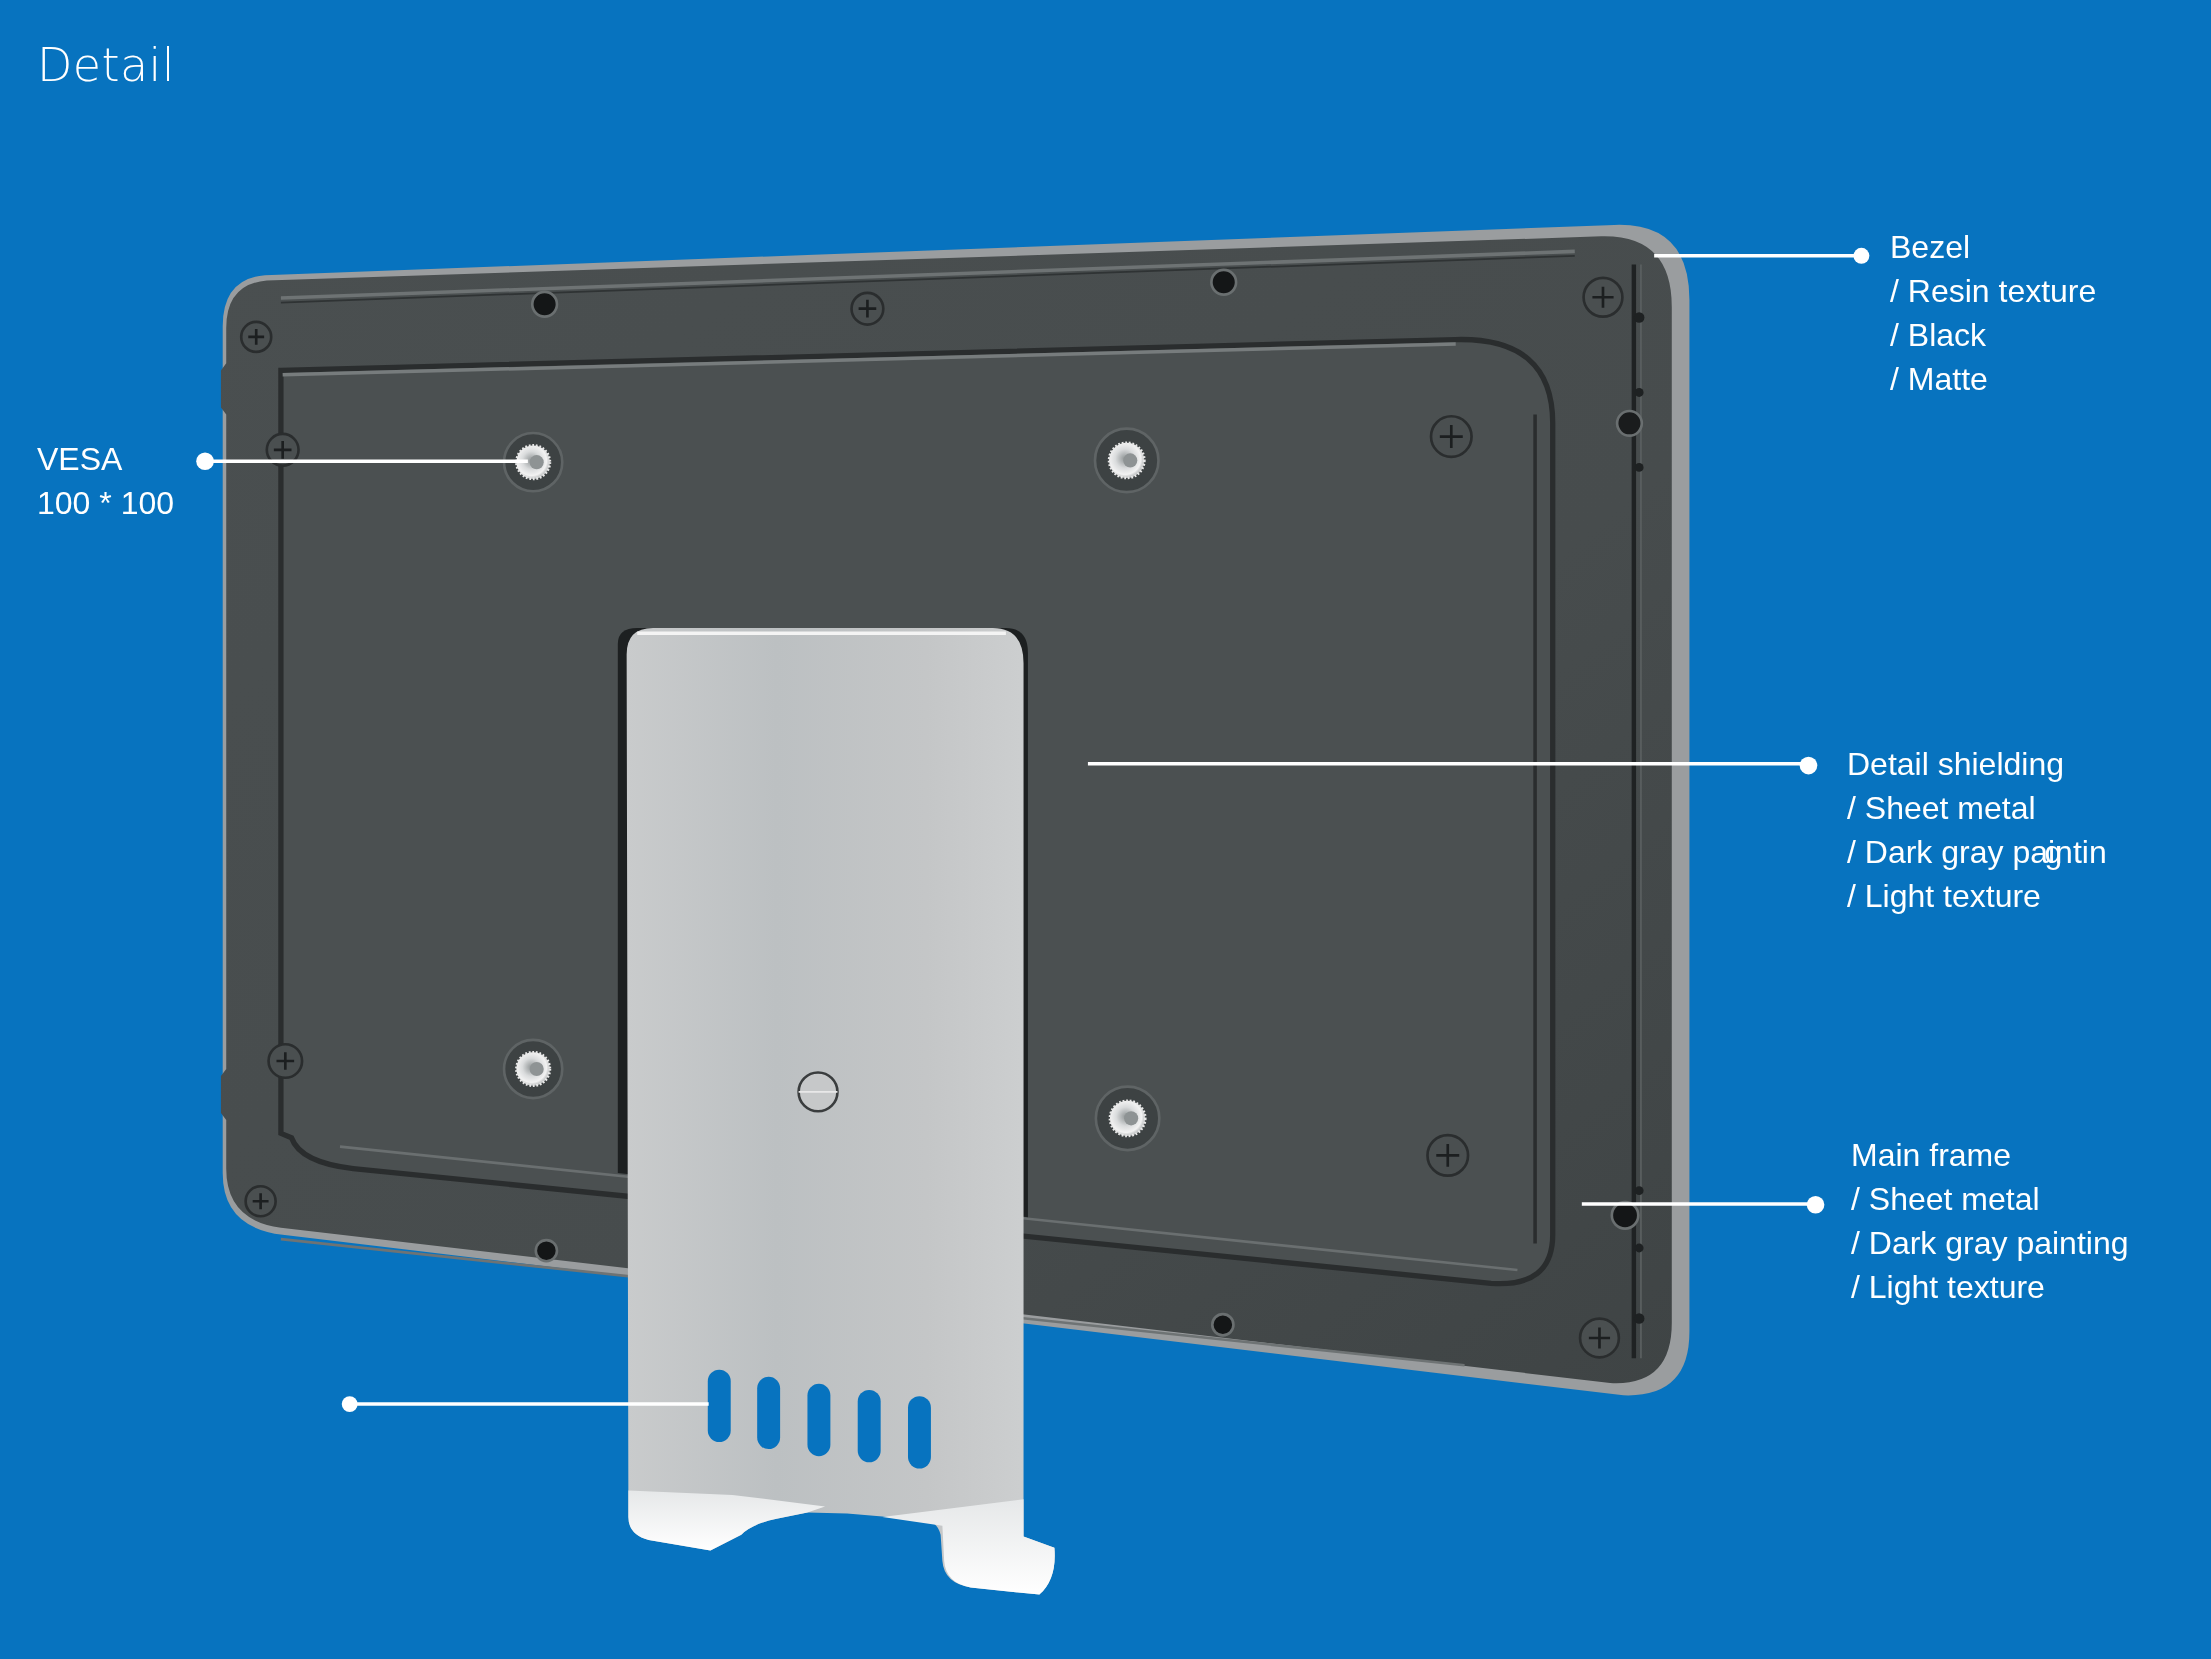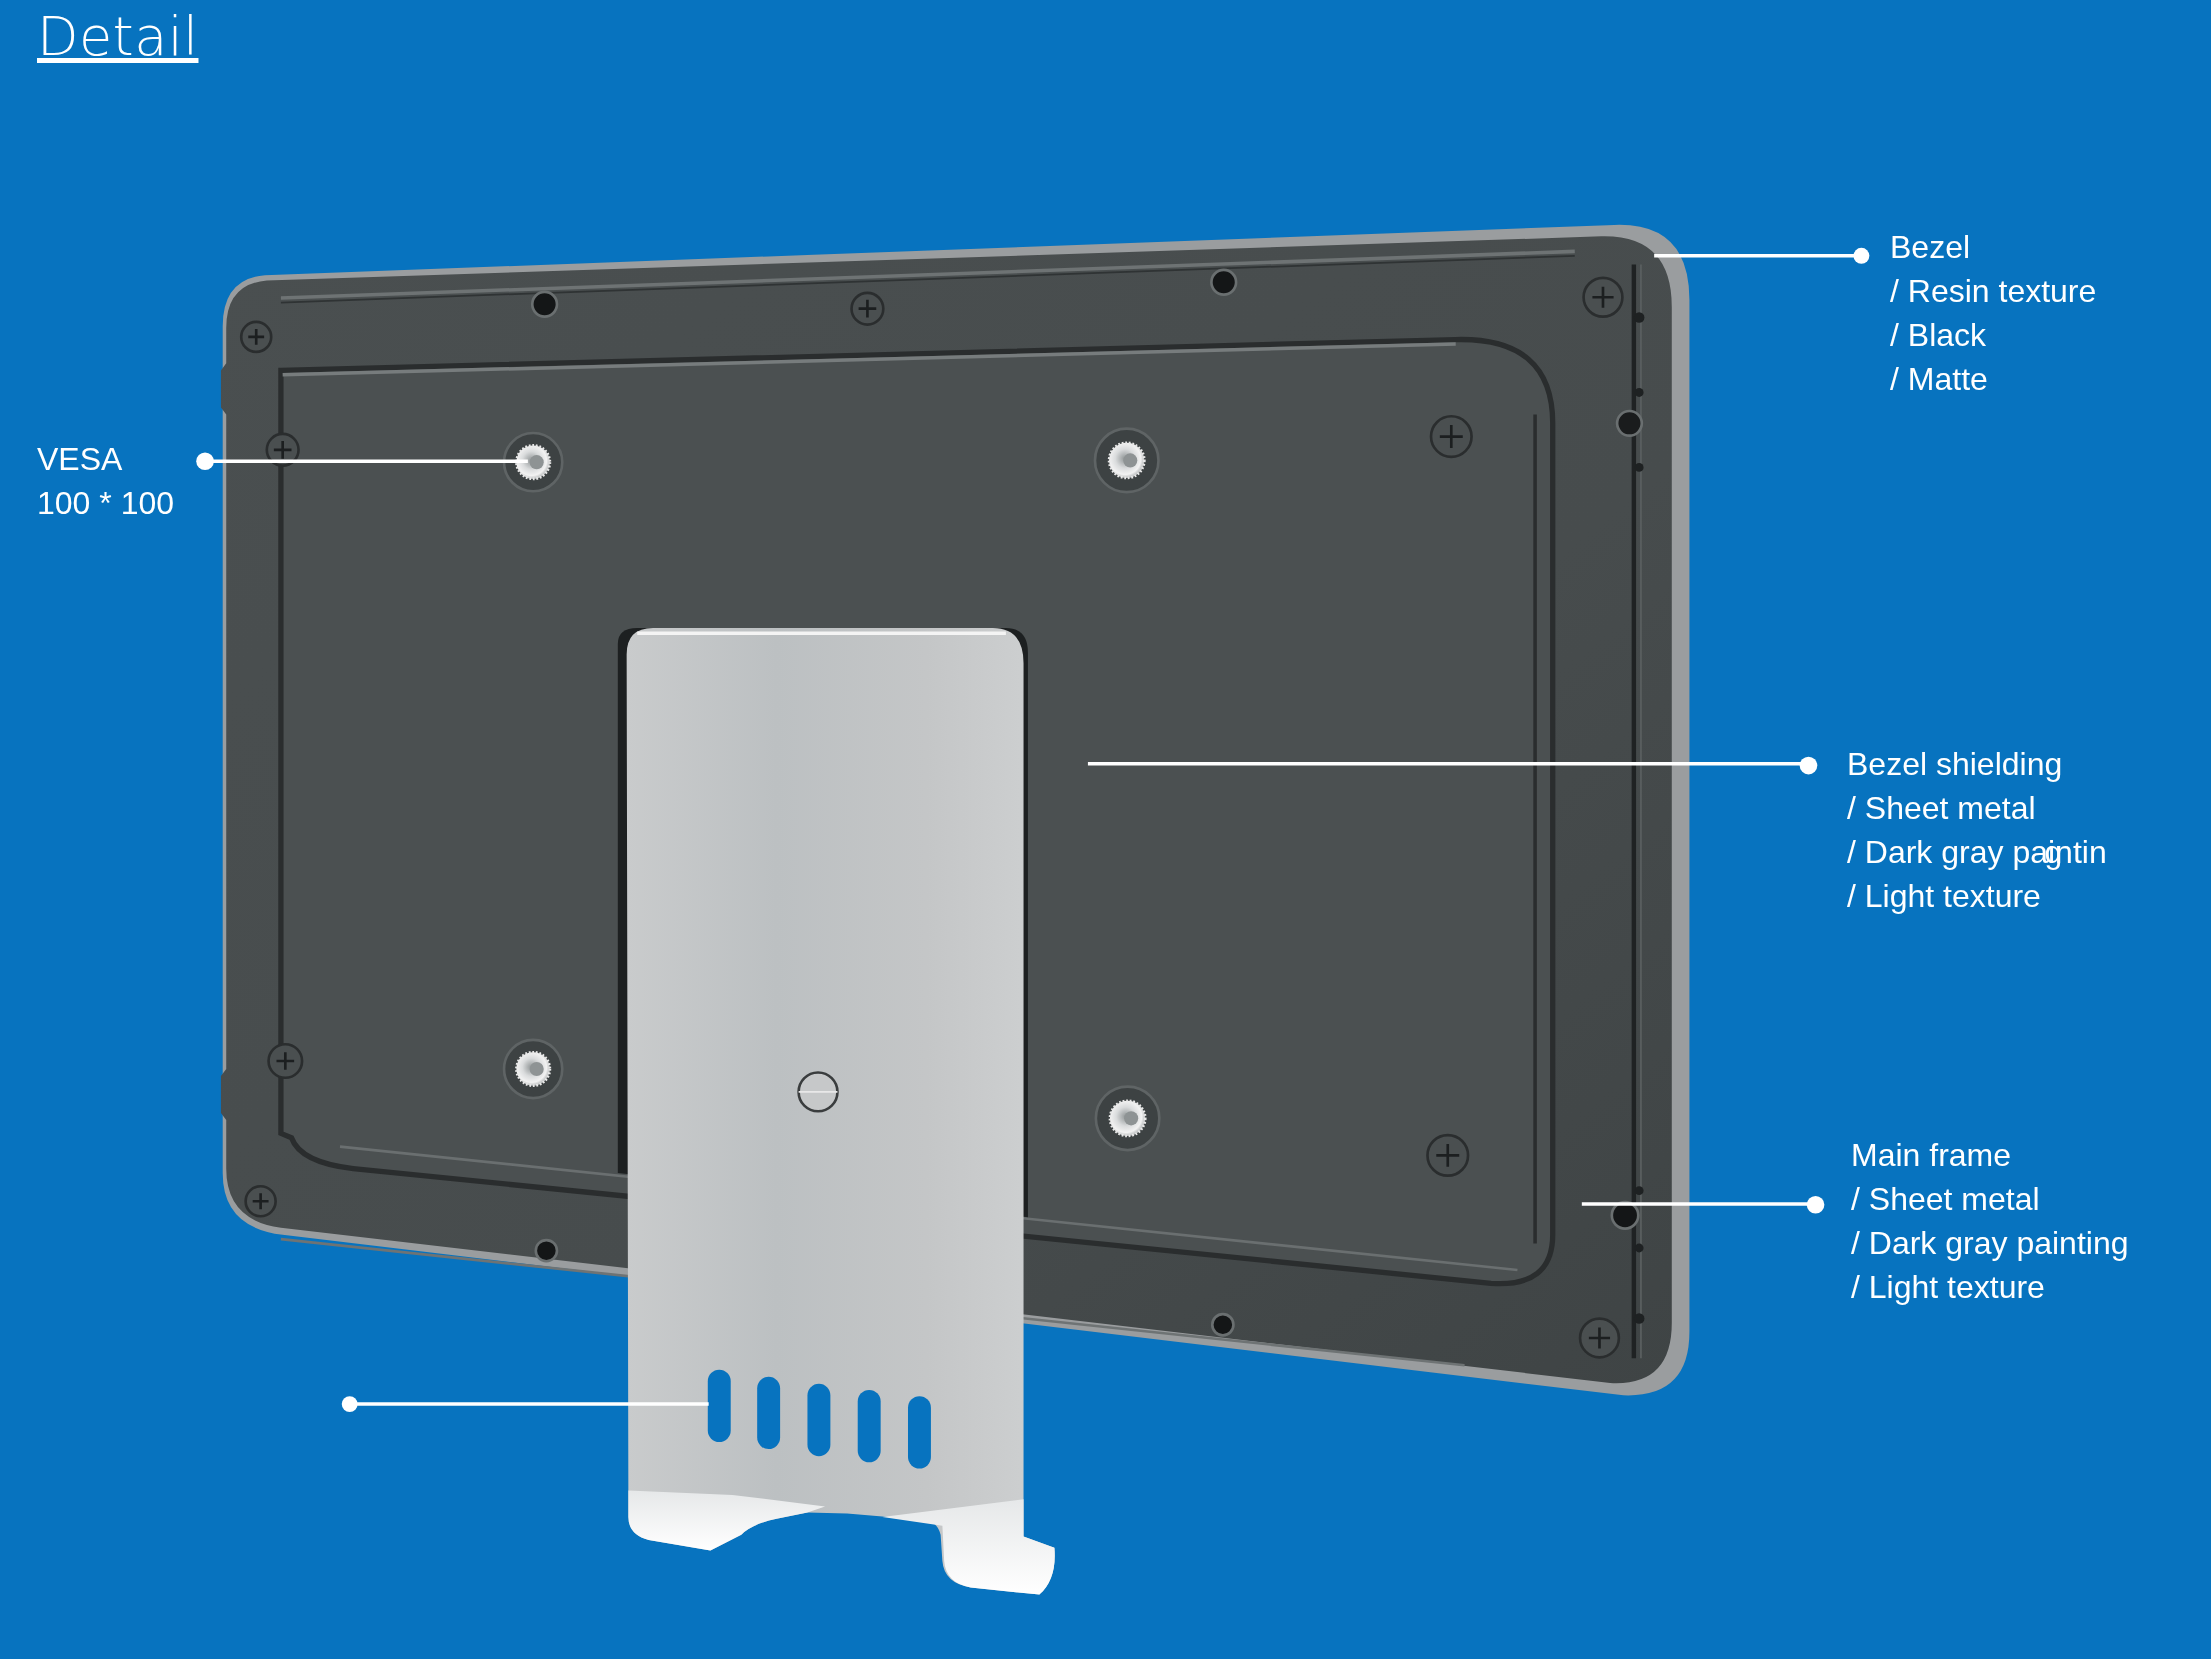--- a/index.html
+++ b/index.html
@@ -11,27 +11,26 @@
       background: #0773bf;
     }
     body {
       position: relative;
       font-family: "Liberation Sans", sans-serif;
       color: #ffffff;
     }
     .page-title {
       position: absolute;
       left: 37px;
-      top: 5px;
+      top: 38px;
       font-family: "DejaVu Sans", sans-serif;
       font-weight: 300;
-      font-size: 54px;
+      font-size: 46px;
       letter-spacing: 0.4px;
       color: #ffffff;
-      text-decoration: underline;
     }
     #illustration {
       position: absolute;
       left: 0;
       top: 0;
       width: 2212px;
       height: 1659px;
     }
     .callout {
       position: absolute;
@@ -284,21 +283,21 @@
   <span class="line">/ Black</span>
   <span class="line">/ Matte</span>
 </div>
 
 <div class="callout" style="left:37px; top:437px;">
   <span class="line">VESA</span>
   <span class="line">100 * 100</span>
 </div>
 
 <div class="callout" style="left:1847px; top:742px;">
-  <span class="line">Bezel shielding</span>
+  <span class="line">Detail shielding</span>
   <span class="line">/ Sheet metal</span>
   <span class="line"><span>/ Dark gray pa</span><span class="glitch"><span>intin</span><span class="over">g</span></span></span>
   <span class="line">/ Light texture</span>
 </div>
 
 <div class="callout" style="left:1851px; top:1133px;">
   <span class="line">Main frame</span>
   <span class="line">/ Sheet metal</span>
   <span class="line">/ Dark gray painting</span>
   <span class="line">/ Light texture</span>

